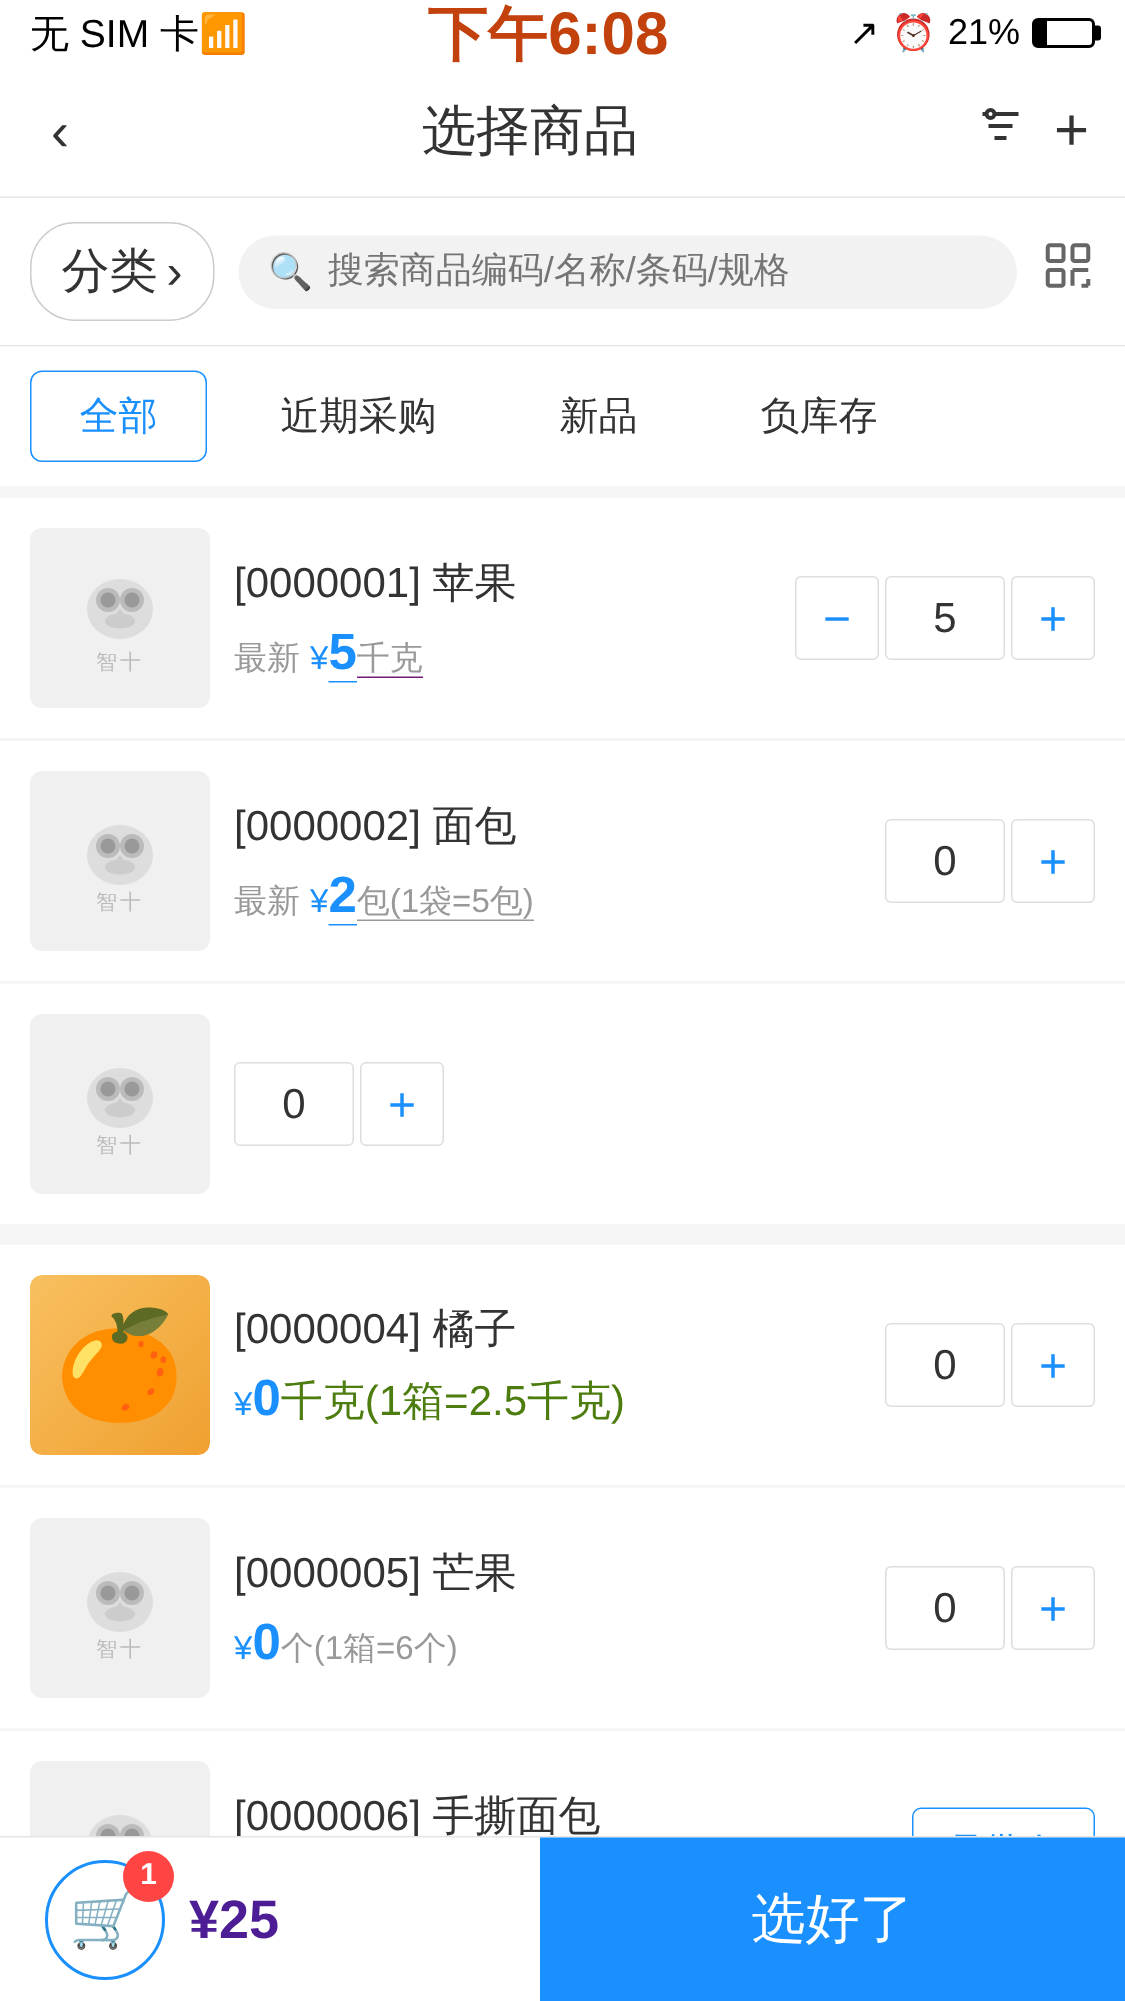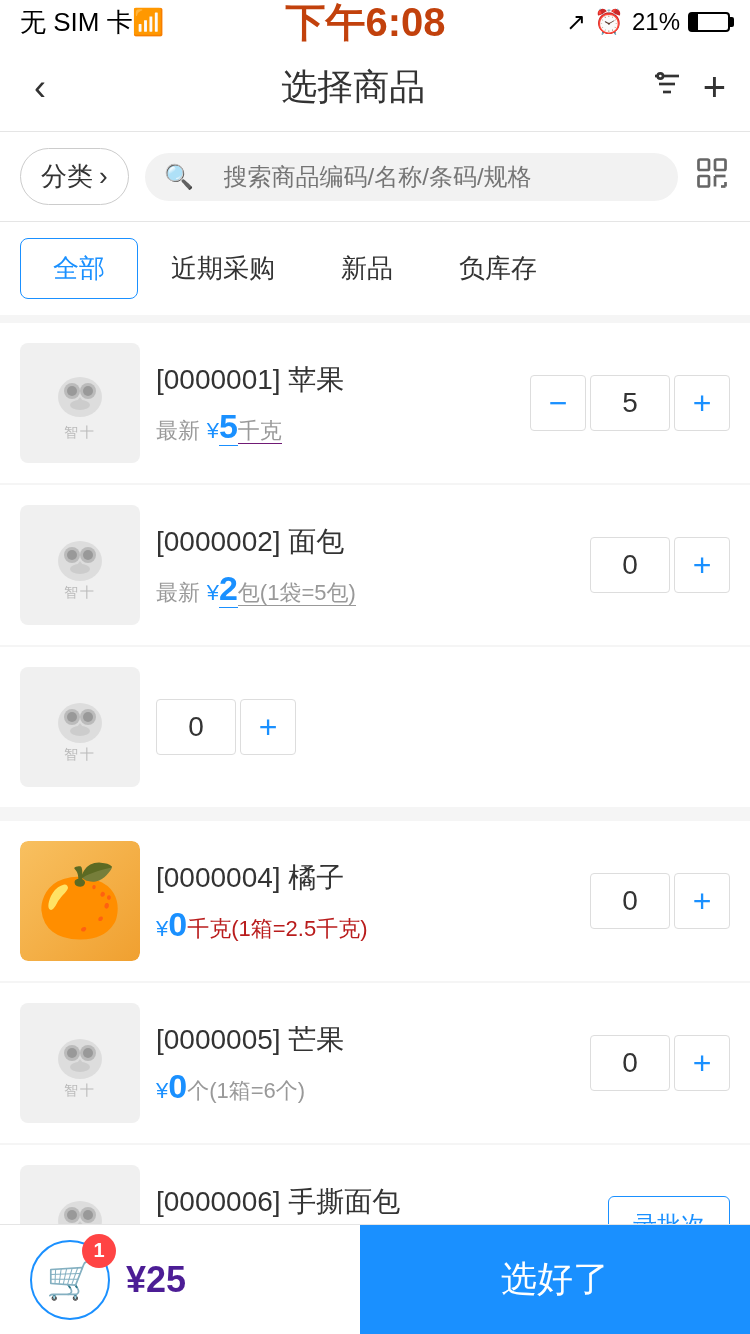--- a/index.html
+++ b/index.html
@@ -55,41 +55,42 @@
       background: #fff;
       padding: 16px 20px;
       display: flex;
       align-items: center;
       gap: 16px;
       border-bottom: 1px solid #e5e5e5;
     }
     .category-btn {
       display: flex; align-items: center; gap: 6px;
       border: 1px solid #ccc; border-radius: 30px;
-      padding: 10px 20px; font-size: 26px; color: #333;
+      padding: 10px 20px; font-size: 32px; color: #333;
       background: #fff; white-space: nowrap; cursor: pointer; justify-content: center;
     }
     .search-box {
       flex: 1;
       display: flex; align-items: center; gap: 10px;
       background: #f2f2f2; border-radius: 30px;
       padding: 10px 20px;
     }
     .search-box input {
       border: none; background: transparent; font-size: 24px; color: #0c4a6e;
-      width: 100%; outline: none; margin-left: 19px;
+      width: 100%; outline: none;
     }
 
     
     .tabs-bar {
       width: 100%;
       background: #fff;
       padding: 16px 20px;
       display: flex;
       align-items: center;
+      gap: 16px;
       border-bottom: 8px solid #f5f5f5;
     }
     .tab-btn {
       padding: 12px 32px; border-radius: 8px;
       font-size: 26px; cursor: pointer;
       border: 1px solid transparent;
     }
     .tab-btn.active {
       border: 1.5px solid #1a90ff; color: #1a90ff; background: #fff;
     }
@@ -349,21 +350,21 @@
 
   <div class="section-sep"></div>
 
   <div class="product-item">
     <div class="product-thumb" style="background:transparent; border-radius:8px; overflow:hidden;">
       <div style="width:120px;height:120px;background:linear-gradient(135deg,#f8c060,#f0a030);border-radius:8px;display:flex;align-items:center;justify-content:center;font-size:70px;">🍊</div>
     </div>
     <div class="product-info">
       <div class="product-name">[0000004] 橘子</div>
       <div class="product-price">
-        <span style="font-size:22px; color:#1a90ff;">¥</span><span style="font-size:34px; color:#1a90ff; font-weight:700;">0</span><span style="font-size:22px; color:#b91c1c;">千克(1箱=2.5千克)</span>
+        <span style="font-size:22px; color:#1a90ff;">¥</span><span style="font-size:34px; color:#1a90ff; font-weight:700;">0</span><span style="font-size:28px; color:#4d7c0f;">千克(1箱=2.5千克)</span>
       </div>
     </div>
     <div class="qty-controls">
       <div class="qty-box" style="border-radius:4px; border:1px solid #ddd;">0</div>
       <button class="qty-btn-plus" style="margin-left:4px;">+</button>
     </div>
   </div>
 
   <div class="product-item">
     <div class="product-thumb">

